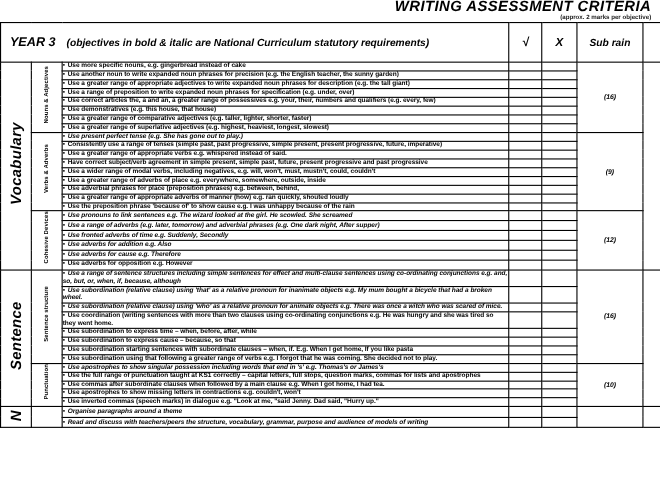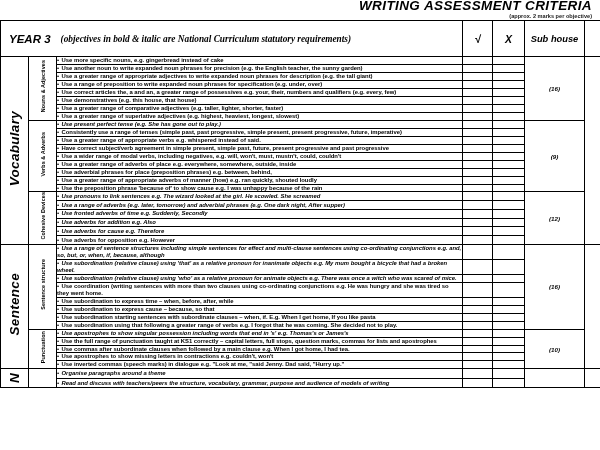--- a/index.html
+++ b/index.html
@@ -70,21 +70,20 @@
     font-weight: bold;
     font-style: italic;
     padding-left: 8px;
     white-space: nowrap;
   }
   .hdr-note {
     font-size: 9.3px;
     font-style: italic;
     font-weight: bold;
     white-space: nowrap;
-    font-family: Liberation Serif, serif;
   }
   .hdr-cell-left {
     height: 36px;
     text-align: right;
   }
   .hdr-flex { display: flex; align-items: center; gap: 10px; }
   .hdr-mark {
     text-align: center;
     font-size: 10.5px;
     font-weight: bold;
@@ -182,21 +181,21 @@
     <tbody id="table-body">
         <tr>
           <td colspan="3" class="hdr-cell-left">
             <div class="hdr-flex">
               <span class="hdr-year">YEAR 3</span>
               <span class="hdr-note">(objectives in bold &amp; italic are National Curriculum statutory requirements)</span>
             </div>
           </td>
           <td class="hdr-mark tick">√</td>
           <td class="hdr-mark">X</td>
-          <td class="hdr-subtotal">Sub house</td>
+          <td class="hdr-subtotal">Sub rain</td>
           <td class="endcol"></td>
         </tr>
         <tr>
           <td rowspan="23" class="vert-major"><span class="vert-major-inner">Vocabulary</span></td>
           <td rowspan="8" class="vert-sub"><span class="vert-sub-inner">Nouns &amp; Adjectives</span></td>
           <td class="obj normal"><span class="bullet">•</span><span>Use more specific nouns, e.g. gingerbread instead of cake</span></td>
           <td class="mark"></td>
           <td class="mark"></td>
           <td rowspan="8" class="subtot-val">(16)</td>
           <td rowspan="23" class="endcol"></td>

